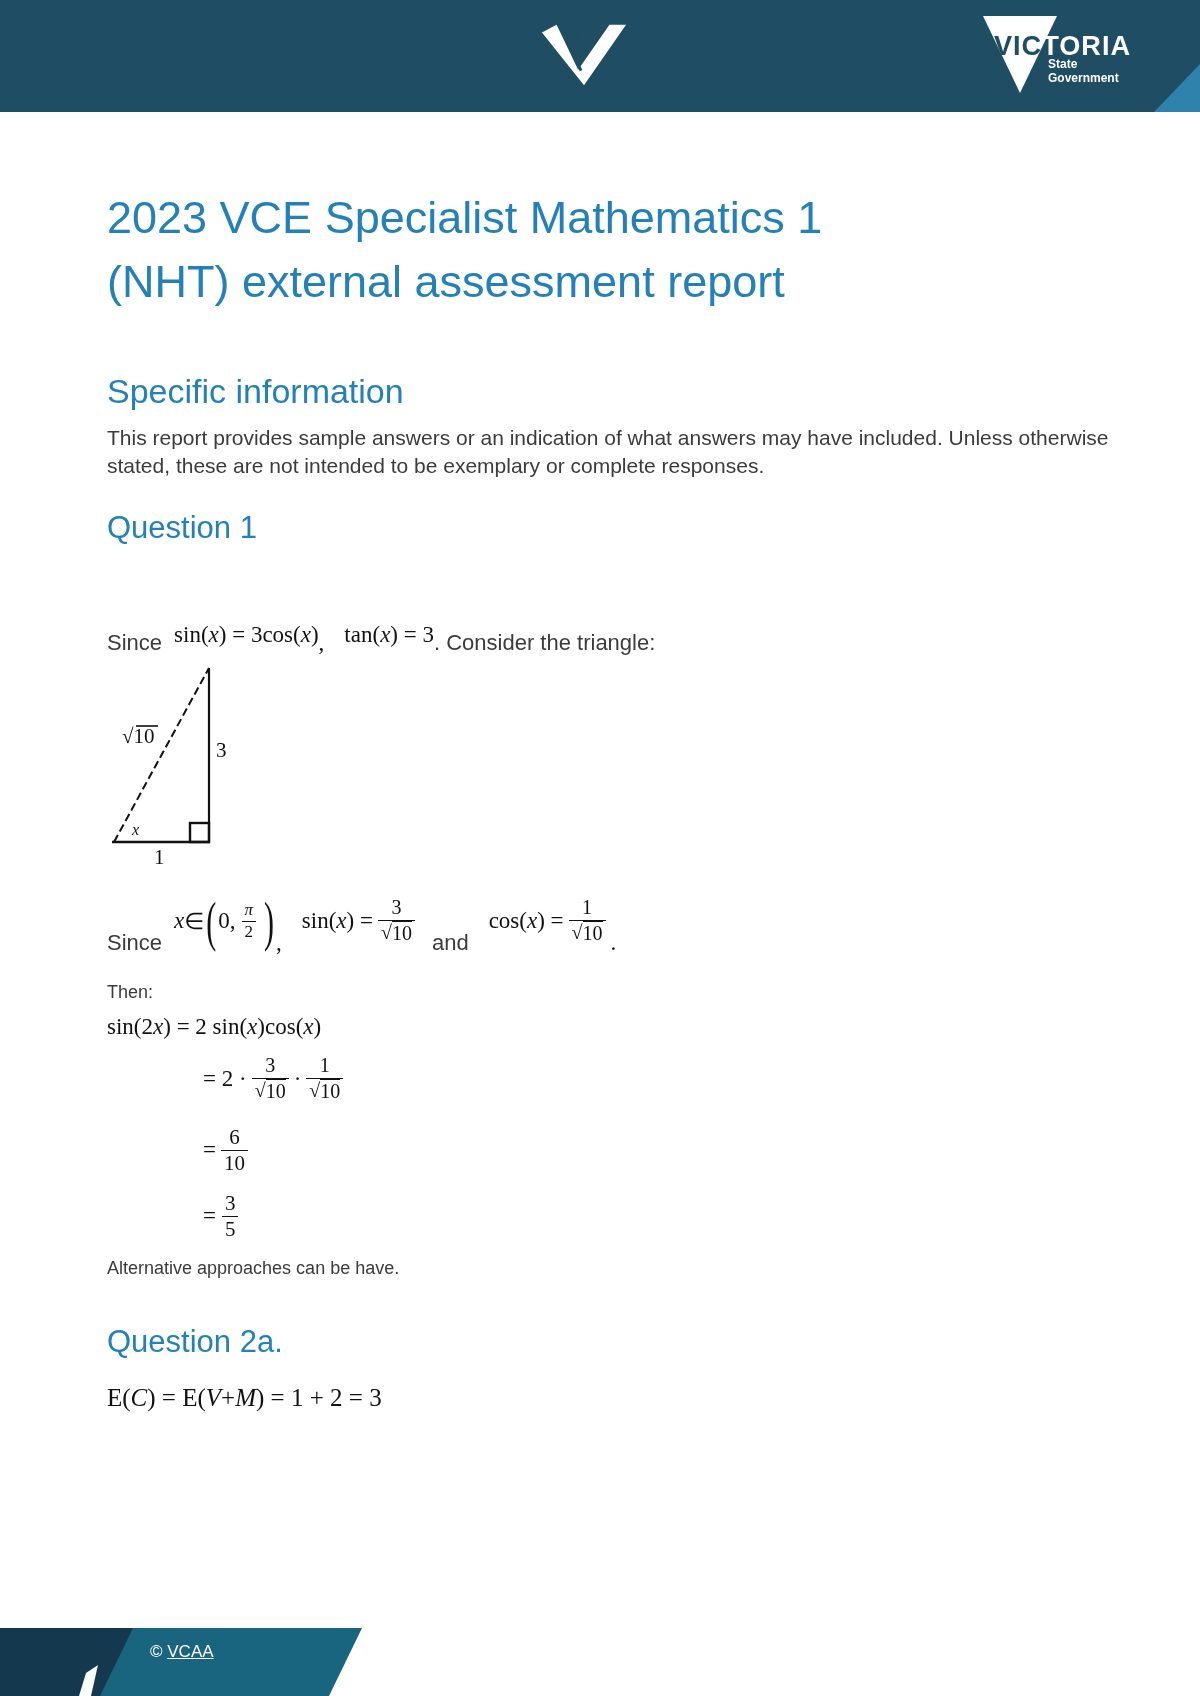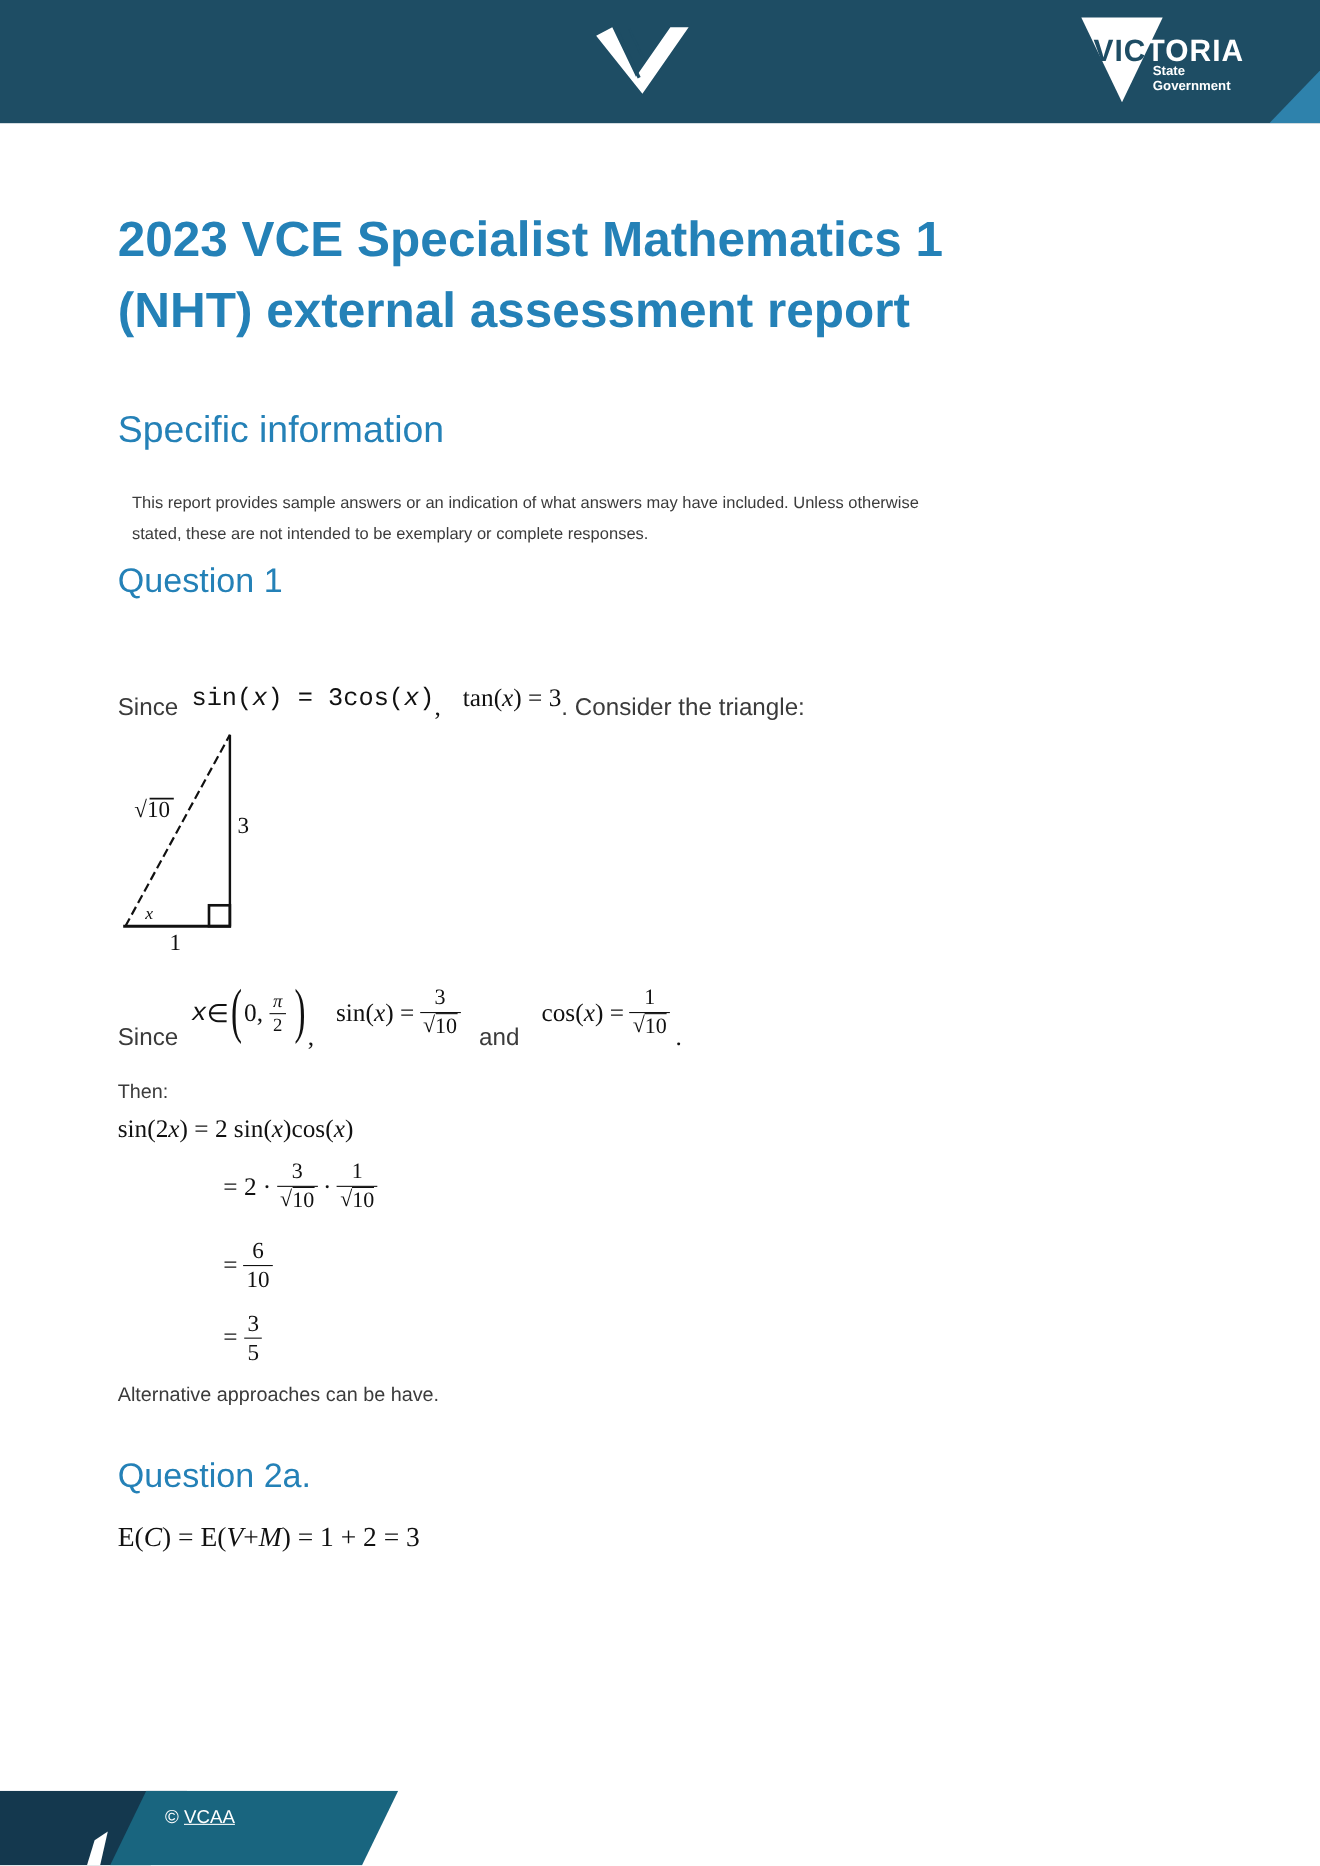--- a/index.html
+++ b/index.html
@@ -25,39 +25,39 @@
   .vic-word .dk{color:#1e4d64;}
   .vic-sub{position:absolute;left:65px;top:41px;color:#ffffff;font-size:12px;
            font-weight:bold;line-height:14px;white-space:nowrap;}
 
   
   .h1{position:absolute;left:107px;top:186px;font-size:45px;line-height:64px;
       color:#2481b7;white-space:pre-line;}
   .h2{position:absolute;color:#2481b7;font-weight:400;}
   .h2-spec{left:107px;top:372px;font-size:34px;}
   .h2-q{font-size:31px;}
-  .para{position:absolute;left:120px;top:424px;font-size:15px;line-height:28px;
-        color:#3b3b3b;white-space:pre-line;margin-top:20px;}
+  .para{position:absolute;left:107px;top:424px;font-size:21px;line-height:28px;
+        color:#3b3b3b;white-space:pre-line;}
   .plain{position:absolute;font-size:18px;color:#3b3b3b;}
 
   
   .mrow{position:absolute;display:flex;align-items:center;
         font-family:"Liberation Serif",serif;font-size:23px;color:#111111;}
   .mrow .word{font-family:"Liberation Sans",sans-serif;font-size:22px;color:#3b3b3b;
               align-self:flex-end;padding-bottom:2px;}
   .mi{font-style:italic;}
   .low{align-self:flex-end;padding-bottom:2px;}
   .frac{display:inline-flex;flex-direction:column;align-items:center;text-align:center;
         font-size:20px;line-height:1.18;margin:0 5px;}
   .frac .num{padding:0 4px;}
   .frac .den{border-top:1.7px solid #111;padding:0 3px;display:inline-flex;}
   .rad{border-top:1.7px solid #111;}
   .bigp{font-size:30px;transform:scaleY(1.85);line-height:1;padding:0 2px;font-weight:300;}
   .sfrac{font-size:17px;}
-  .gap-l{margin-left:12px;font-family:Liberation Mono, monospace;}  .gap-xl{margin-left:20px;}
+  .gap-l{margin-left:12px;}  .gap-xl{margin-left:20px;}
 
   
   .footer-svg{position:absolute;left:0;top:1628px;}
   .footer-text{position:absolute;left:150px;top:1642px;font-size:17px;color:#ffffff;}
   .footer-text .lnk{color:#ffffff;text-decoration:underline;cursor:pointer;text-align:right;}
   svg text{font-family:"Liberation Serif",serif;fill:#111;}
 </style>
 </head>
 <body>
 
@@ -71,21 +71,21 @@
     <div class="vic-tri"></div>
     <div class="vic-word"><span class="dk">VIC</span><span>TORIA</span></div>
     <div class="vic-sub">
       <div>State</div>
       <div>Government</div>
     </div>
   </div>
   <div class="accent-tri"></div>
 </div>
 
-<h1 class="h1" style="margin:0;font-weight:700;">2023 VCE Specialist Mathematics 1
+<h1 class="h1" style="margin:0;font-weight:400;">2023 VCE Specialist Mathematics 1
 (NHT) external assessment report</h1>
 <div class="h2 h2-spec">Specific information</div>
 <div class="para">This report provides sample answers or an indication of what answers may have included. Unless otherwise
 stated, these are not intended to be exemplary or complete responses.</div>
 
 <div class="h2 h2-q" style="left:107px;top:510px;">Question 1</div>
 
 <div class="mrow" style="left:107px;top:612px;height:46px;">
   <span class="word">Since</span>
   <span class="gap-l"><span>sin(</span><span class="mi">x</span><span>) = 3cos(</span><span class="mi">x</span><span>)</span></span>

